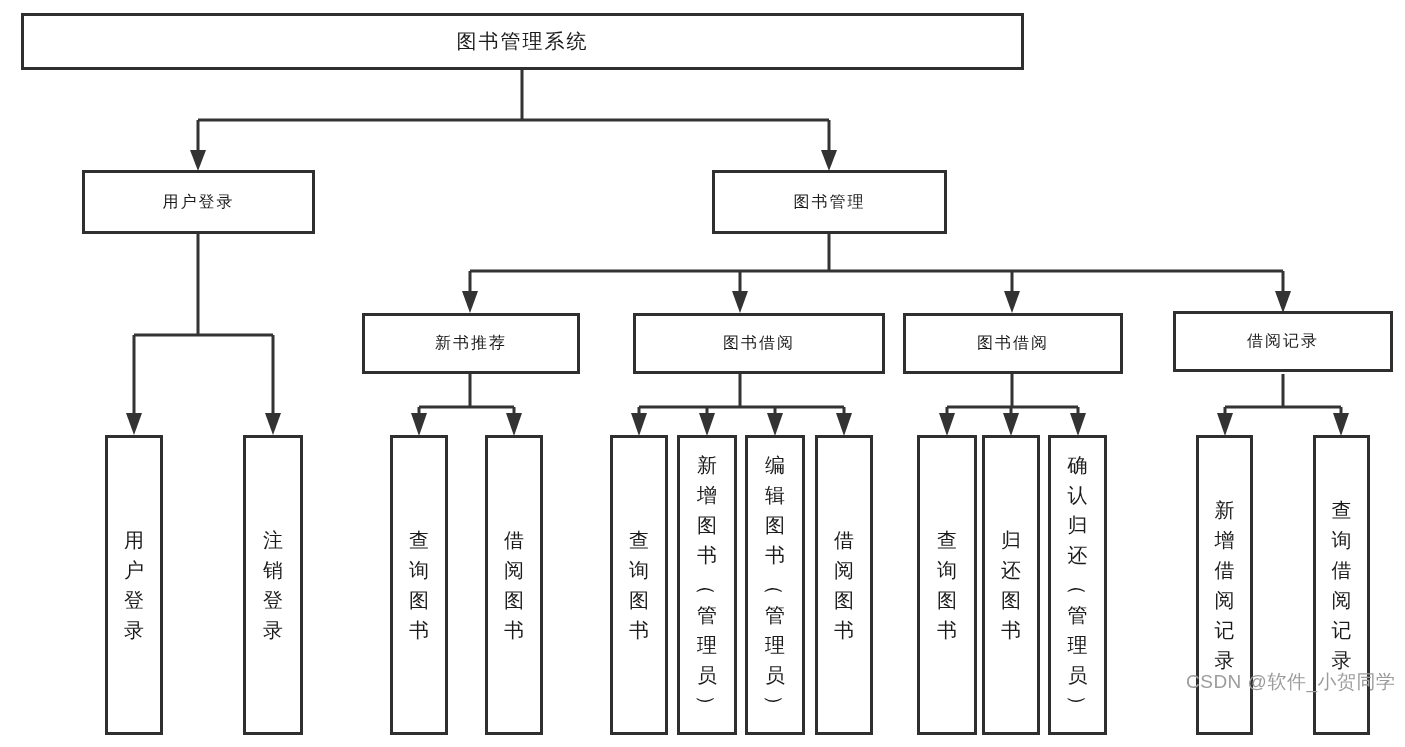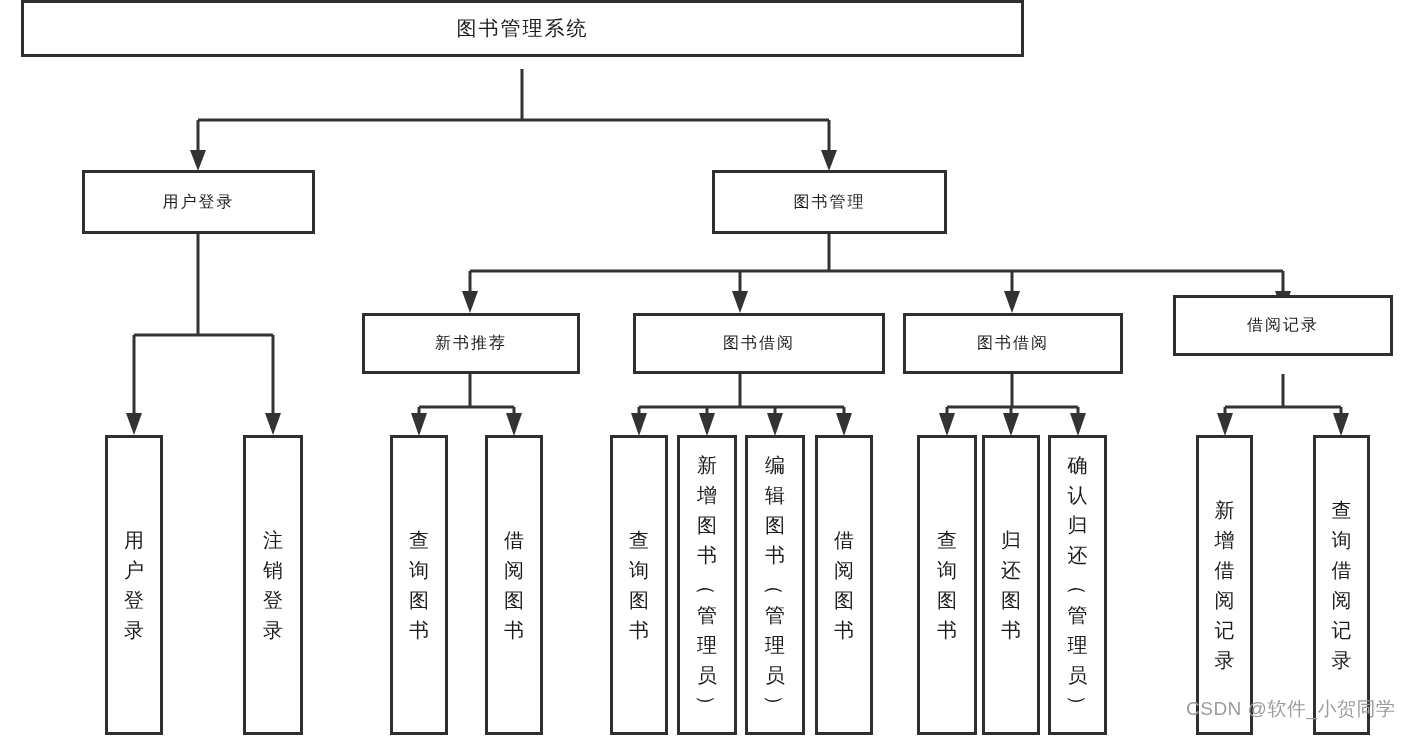--- a/index.html
+++ b/index.html
@@ -60,41 +60,41 @@
     <path d="M1012 374 V407 M947 407 H1078 M947 407 V415 M1011 407 V415 M1078 407 V415"></path>
     <polygon points="939,413 955,413 947,436"></polygon>
     <polygon points="1003,413 1019,413 1011,436"></polygon>
     <polygon points="1070,413 1086,413 1078,436"></polygon>
 
     <path d="M1283 374 V407 M1225 407 H1341 M1225 407 V415 M1341 407 V415"></path>
     <polygon points="1217,413 1233,413 1225,436"></polygon>
     <polygon points="1333,413 1349,413 1341,436"></polygon>
   </svg>
 
-  <div class="node root" style="left:21px;top:0;width:1003px;height:57px">
+  <div class="node root" style="left:21px;top:13px;width:1003px;height:57px">
     <span class="hlabel">图书管理系统</span>
   </div>
 
   <div class="node" style="left:82px;top:170px;width:233px;height:64px">
     <span class="hlabel">用户登录</span>
   </div>
   <div class="node" style="left:362px;top:313px;width:218px;height:61px">
     <span class="hlabel">新书推荐</span>
   </div>
 
   <div class="node" style="left:712px;top:170px;width:235px;height:64px">
     <span class="hlabel">图书管理</span>
   </div>
   <div class="node" style="left:633px;top:313px;width:252px;height:61px">
     <span class="hlabel">图书借阅</span>
   </div>
   <div class="node" style="left:903px;top:313px;width:220px;height:61px">
     <span class="hlabel">图书借阅</span>
   </div>
-  <div class="node" style="left:1173px;top:295px;width:220px;height:61px">
+  <div class="node" style="left:1173px;top:311px;width:220px;height:61px">
     <span class="hlabel">借阅记录</span>
   </div>
 
   <div class="node leaf" style="left:105px;top:435px;width:58px;height:300px">
     <span class="v-label">
         <span>用</span>
         <span>户</span>
         <span>登</span>
         <span>录</span>
       </span>
@@ -212,15 +212,15 @@
     <span class="v-label">
         <span>查</span>
         <span>询</span>
         <span>借</span>
         <span>阅</span>
         <span>记</span>
         <span>录</span>
       </span>
   </div>
 
-  <div class="watermark" style="left:1186px;top:696px">CSDN @软件_小贺同学</div>
+  <div class="watermark" style="left:1186px;top:669px">CSDN @软件_小贺同学</div>
 
 </div>
 
 </body></html>

